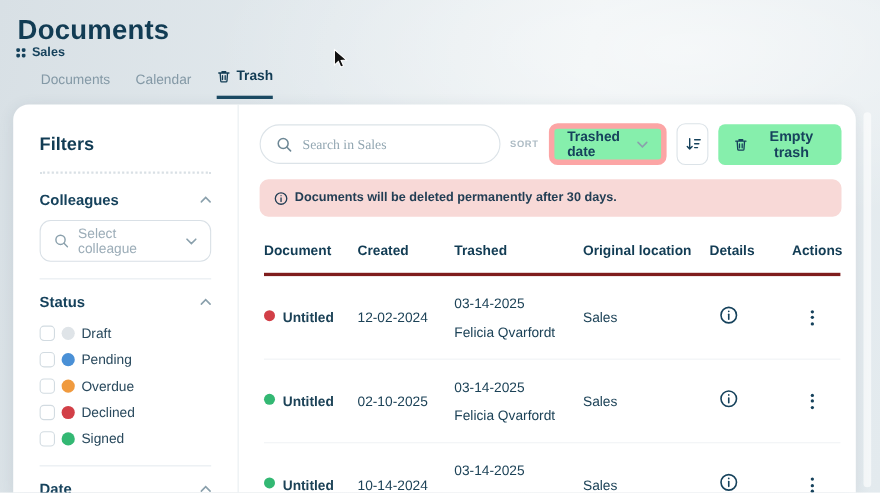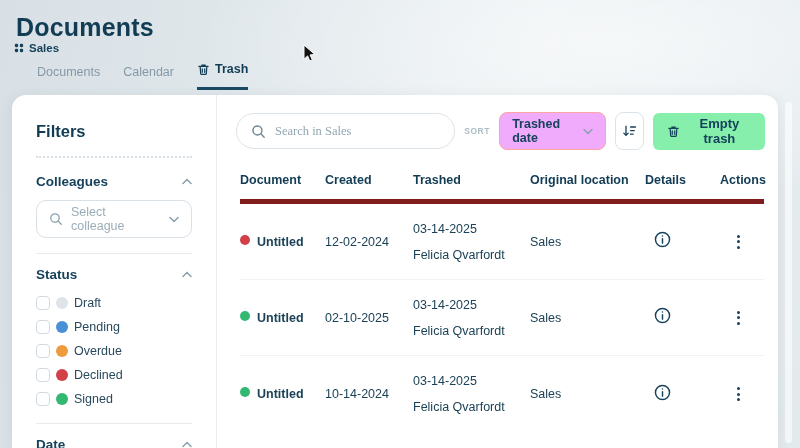--- a/index.html
+++ b/index.html
@@ -44,36 +44,36 @@
   .status-option .olbl { font-size:12.5px; color:#29495d; }
 
   
   .main { position:absolute; left:205px; right:0; top:0; bottom:0; }
   .toolbar { display:flex; align-items:center; padding:17px 13px 0 19px; gap:9px; }
   .search-pill { width:246px; height:36px; border:1px solid #dce3e8; border-radius:18px;
     display:flex; align-items:center; gap:9px; padding:0 14px; background:#fff; }
   .search-pill input { border:none; outline:none; flex:1; font-size:12.5px; color:#1c4257; font-family:Liberation Serif, serif; background:transparent; }
   .search-pill input::placeholder { color:#93a7b2; }
   .sort-label { margin-left:auto; font-size:8.5px; font-weight:bold; letter-spacing:.6px; color:#aebcc5; }
-  .sort-select { width:118px; height:38px; border:1px solid #fca5a5; border-radius:8px; background:#f0abfc;
+  .sort-select { width:118px; height:38px; border:5px solid #fca5a5; border-radius:8px; background:#86efac;
     display:flex; align-items:center; justify-content:space-between; padding:0 12px; }
   .sort-select .val { font-size:12.5px; font-weight:bold; color:#16425c; }
   .icon-btn { width:33px; height:38px; border:1px solid #dce3e8; border-radius:8px; background:#fff;
     display:flex; align-items:center; justify-content:center; color:#16425c; }
   .empty-trash-btn { height:37px; background:#86efac; border:none; border-radius:6px; padding:0 14px;
     display:flex; align-items:center; gap:8px; font-size:13px; font-weight:bold; color:#16425c; font-family:inherit; }
 
   .banner { margin:13px 13px 0 19px; height:34px; background:#f8d9d7; border-radius:8px;
     display:flex; align-items:center; gap:6px; padding:0 13px; }
   .banner .btxt { font-size:11.5px; font-weight:bold; color:#223e54; }
   .banner .bicon { color:#223e54; display:flex; }
 
   .table { margin:10px 14px 0 23px; }
   .trow { display:grid; grid-template-columns:85px 88px 117px 115px 75px 1fr; align-items:center; }
-  .thead { height:44px; border-bottom:5px solid #7f1d1d; }
+  .thead { height:44px; border-bottom:3px solid #7f1d1d; }
   .thead span { font-size:12.5px; font-weight:bold; color:#123c54; }
   .tr { height:76px; border-bottom:1px solid #f0f3f5; }
   .tr:last-child { border-bottom:none; }
   .doc-cell { display:flex; gap:7px; }
   .doc-cell .dname { font-size:12.5px; font-weight:bold; color:#1c4257; }
   .cell { font-size:12.5px; color:#1c4257; }
   .trash-cell div { line-height:26px; }
   .details-cell { padding-left:9px; color:#16425c; }
   .actions-cell { padding-left:17px; color:#16425c; }
   .kebab { display:flex; flex-direction:column; gap:2.5px; width:3px; }
@@ -233,20 +233,30 @@
         <button class="empty-trash-btn">
           <span style="display:flex;">
             <svg width="13" height="13" viewBox="0 0 14 14" fill="none" stroke="#16425c" stroke-width="1.3" stroke-linecap="round">
                 <path d="M2 3.6h10M5.3 3.4V2.2h3.4v1.2M3.4 3.8l.55 7.6a1 1 0 0 0 1 .9h4.1a1 1 0 0 0 1-.9l.55-7.6M5.7 6.2v3.8M8.3 6.2v3.8"></path>
               </svg>
           </span>
           <span>Empty trash</span>
         </button>
       </div>
 
+      <div class="banner">
+        <span class="bicon">
+          <svg width="13" height="13" viewBox="0 0 14 14" fill="none" stroke="currentColor" stroke-width="1.3" stroke-linecap="round">
+              <circle cx="7" cy="7" r="5.6"></circle>
+              <path d="M7 6.4v3.4"></path>
+              <circle cx="7" cy="4.2" r="0.6" fill="currentColor" stroke="none"></circle>
+            </svg>
+        </span>
+        <span class="btxt">Documents will be deleted permanently after 30 days.</span>
+      </div>
 
       <div class="table">
         <div class="trow thead">
           <span>Document</span>
           <span>Created</span>
           <span>Trashed</span>
           <span>Original location</span>
           <span>Details</span>
           <span>Actions</span>
         </div>

